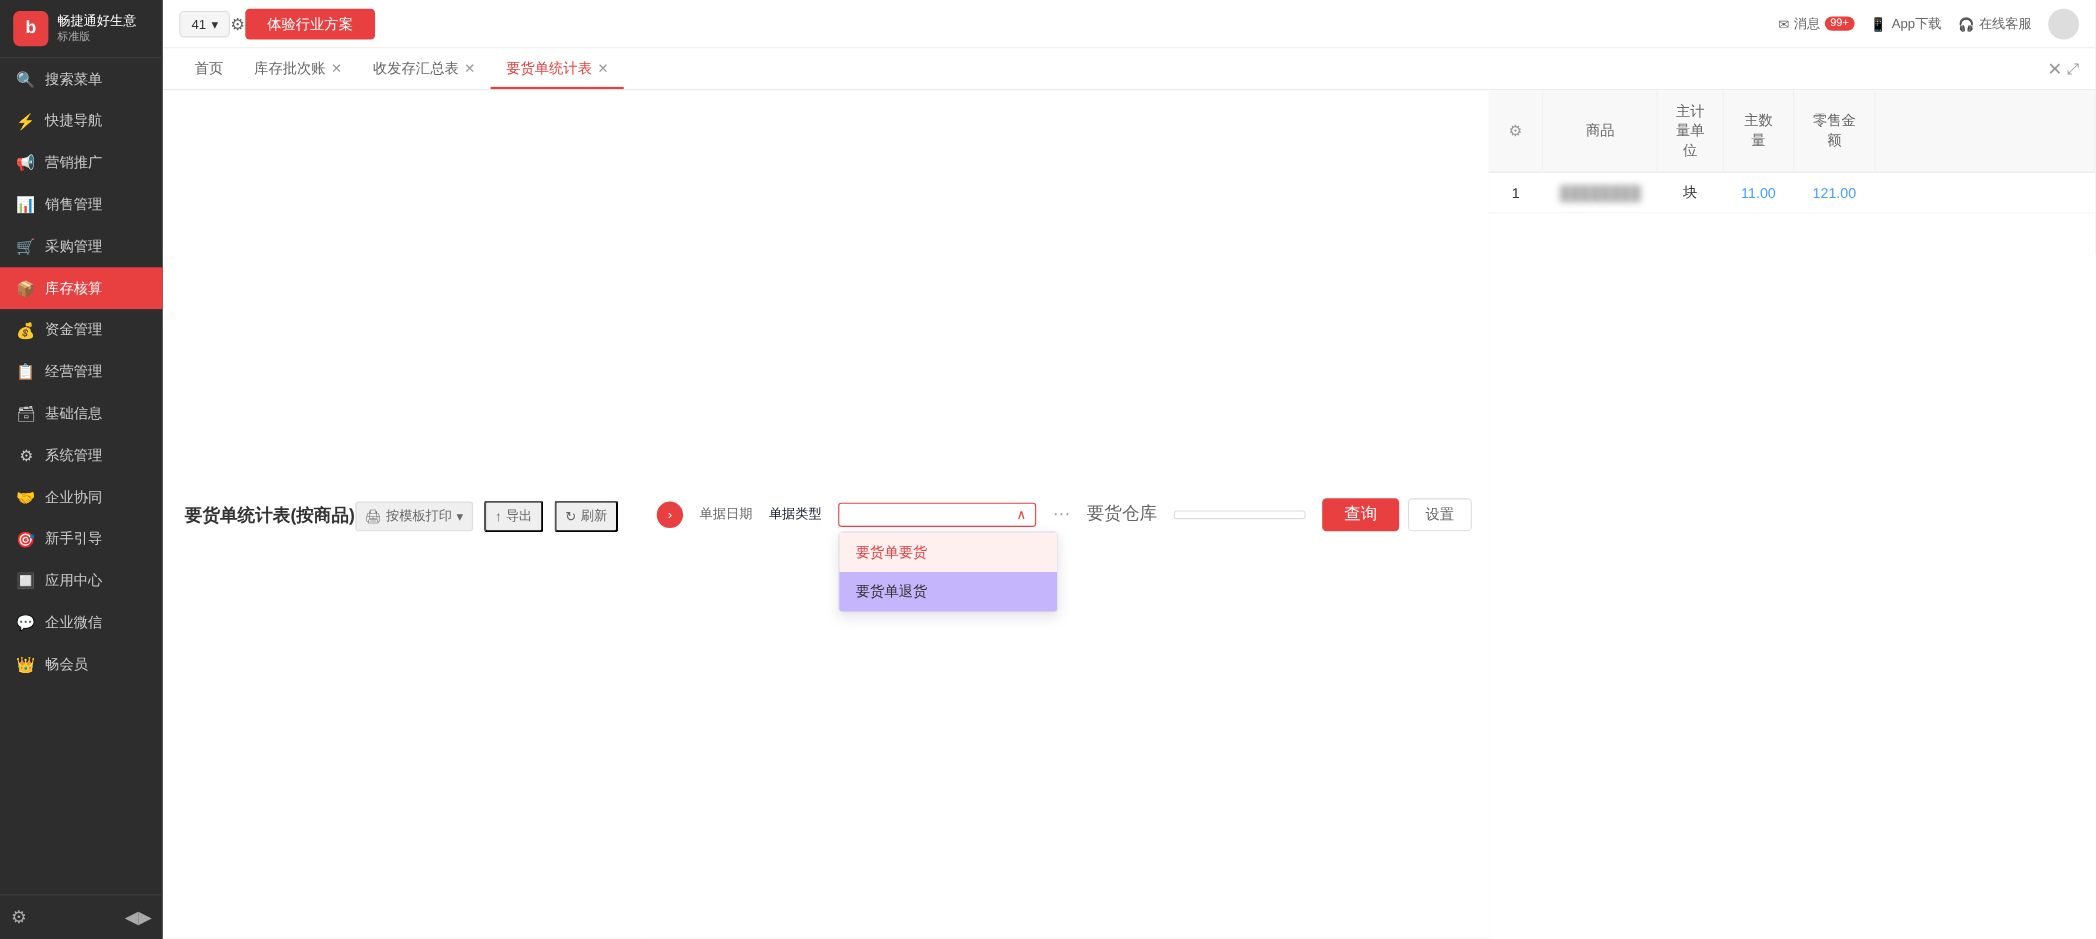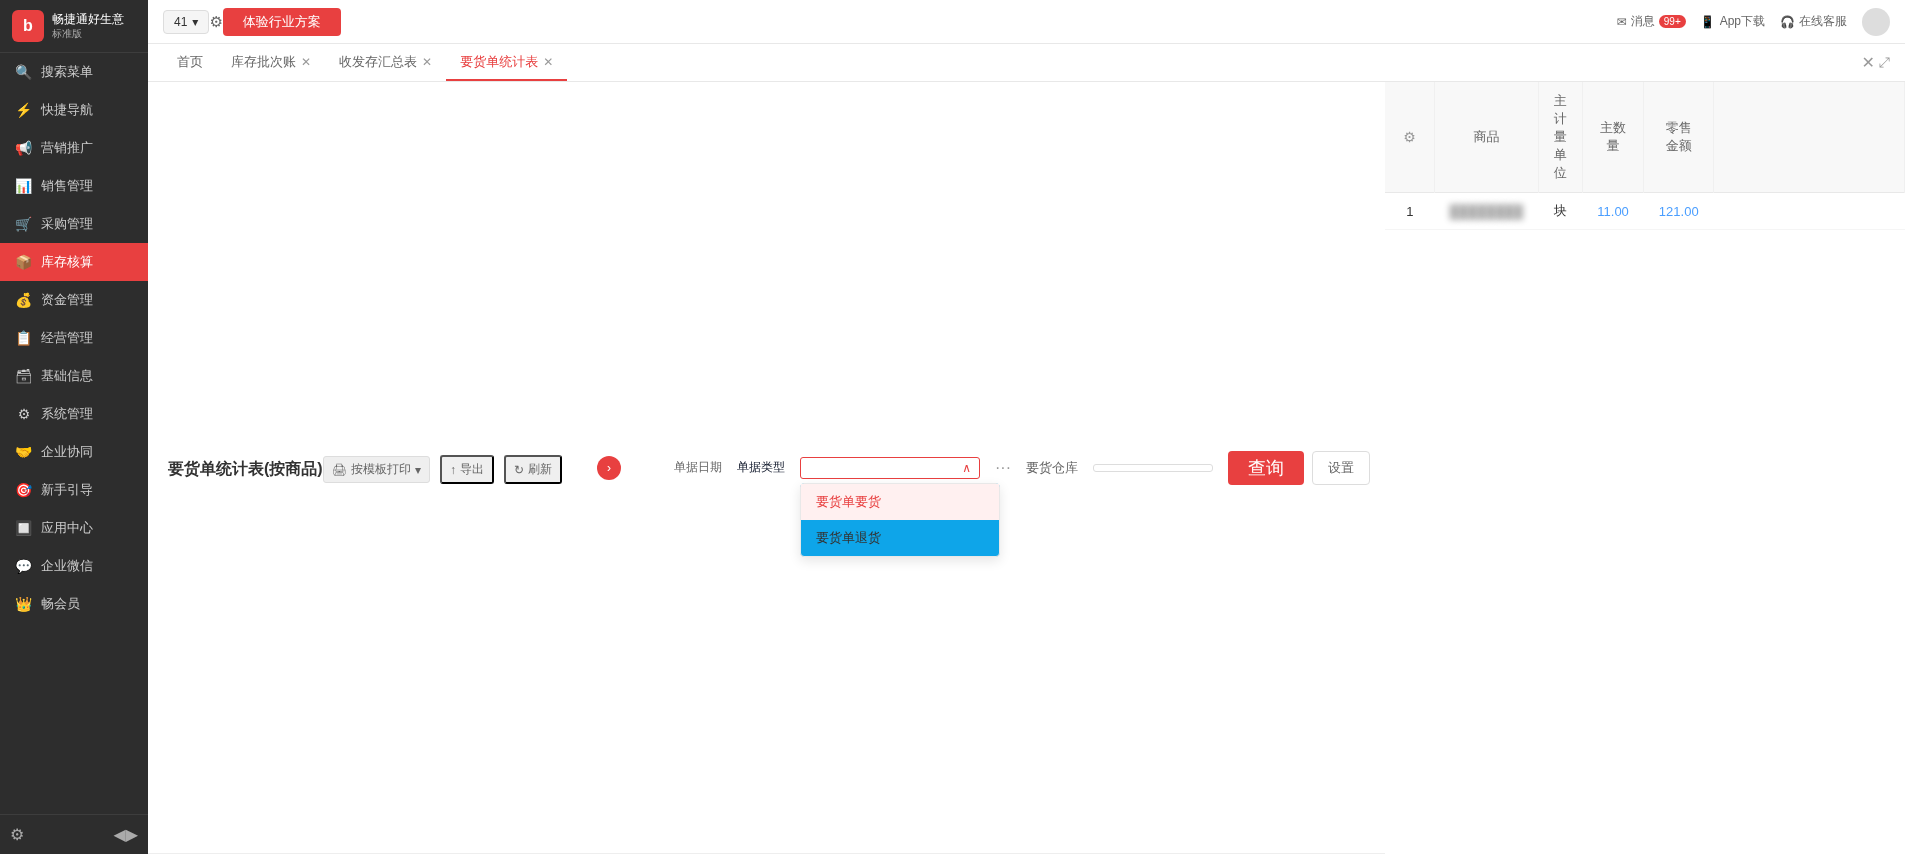--- a/index.html
+++ b/index.html
@@ -203,21 +203,21 @@
       background: #e84040;
       border-radius: 50%;
       display: flex;
       align-items: center;
       justify-content: center;
       color: white;
       cursor: pointer;
       font-size: 12px;
       flex-shrink: 0;
     }
-    .filter-label { color: #666; font-size: 12px; white-space: nowrap; margin-left: 38px; }
+    .filter-label { color: #666; font-size: 12px; white-space: nowrap; }
     .date-pills { display: flex; gap: 5px; align-items: center; flex-wrap: wrap; }
     .date-pill {
       padding: 2px 8px;
       border-radius: 3px;
       font-size: 12px;
       color: #666;
       cursor: pointer;
       border: 1px solid transparent;
     }
     .date-pill.more {
@@ -234,34 +234,34 @@
       border-radius: 3px;
       padding: 3px 8px;
       min-width: 180px;
       position: relative;
       cursor: pointer;
       background: white;
     }
     .filter-select-text { flex: 1; font-size: 12px; }
     .filter-select-arrow { color: #e84040; font-size: 12px; }
     .filter-more { color: #999; cursor: pointer; font-size: 16px; }
-    .warehouse-label { color: #666; font-size: 13px; white-space: nowrap; }
+    .warehouse-label { color: #666; font-size: 16px; white-space: nowrap; }
     .warehouse-input {
       border: 1px solid #ddd;
       border-radius: 3px;
       padding: 3px 8px;
       min-width: 120px;
       font-size: 12px;
       color: #999;
     }
     .dropdown-menu {
       position: absolute;
       top: 100%;
       left: 0;
-      background: #0ea5e9;
+      background: #c4b5fd;
       border: 1px solid #e8e8e8;
       border-radius: 4px;
       box-shadow: 0 4px 12px rgba(0,0,0,0.1);
       z-index: 100;
       min-width: 200px;
       margin-top: 4px;
     }
     .dropdown-item {
       padding: 9px 15px;
       font-size: 13px;
@@ -270,21 +270,21 @@
     }
     .dropdown-item.selected { background: #fff0f0; color: #e84040; }
 
     .filter-actions { margin-left: auto; display: flex; gap: 8px; }
     .query-btn {
       background: #e84040;
       color: white;
       border: none;
       border-radius: 4px;
       padding: 5px 20px;
-      font-size: 18px;
+      font-size: 15px;
       cursor: pointer;
     }
     .settings-btn {
       background: white;
       color: #666;
       border: 1px solid #ddd;
       border-radius: 4px;
       padding: 5px 15px;
       font-size: 13px;
       cursor: pointer;

